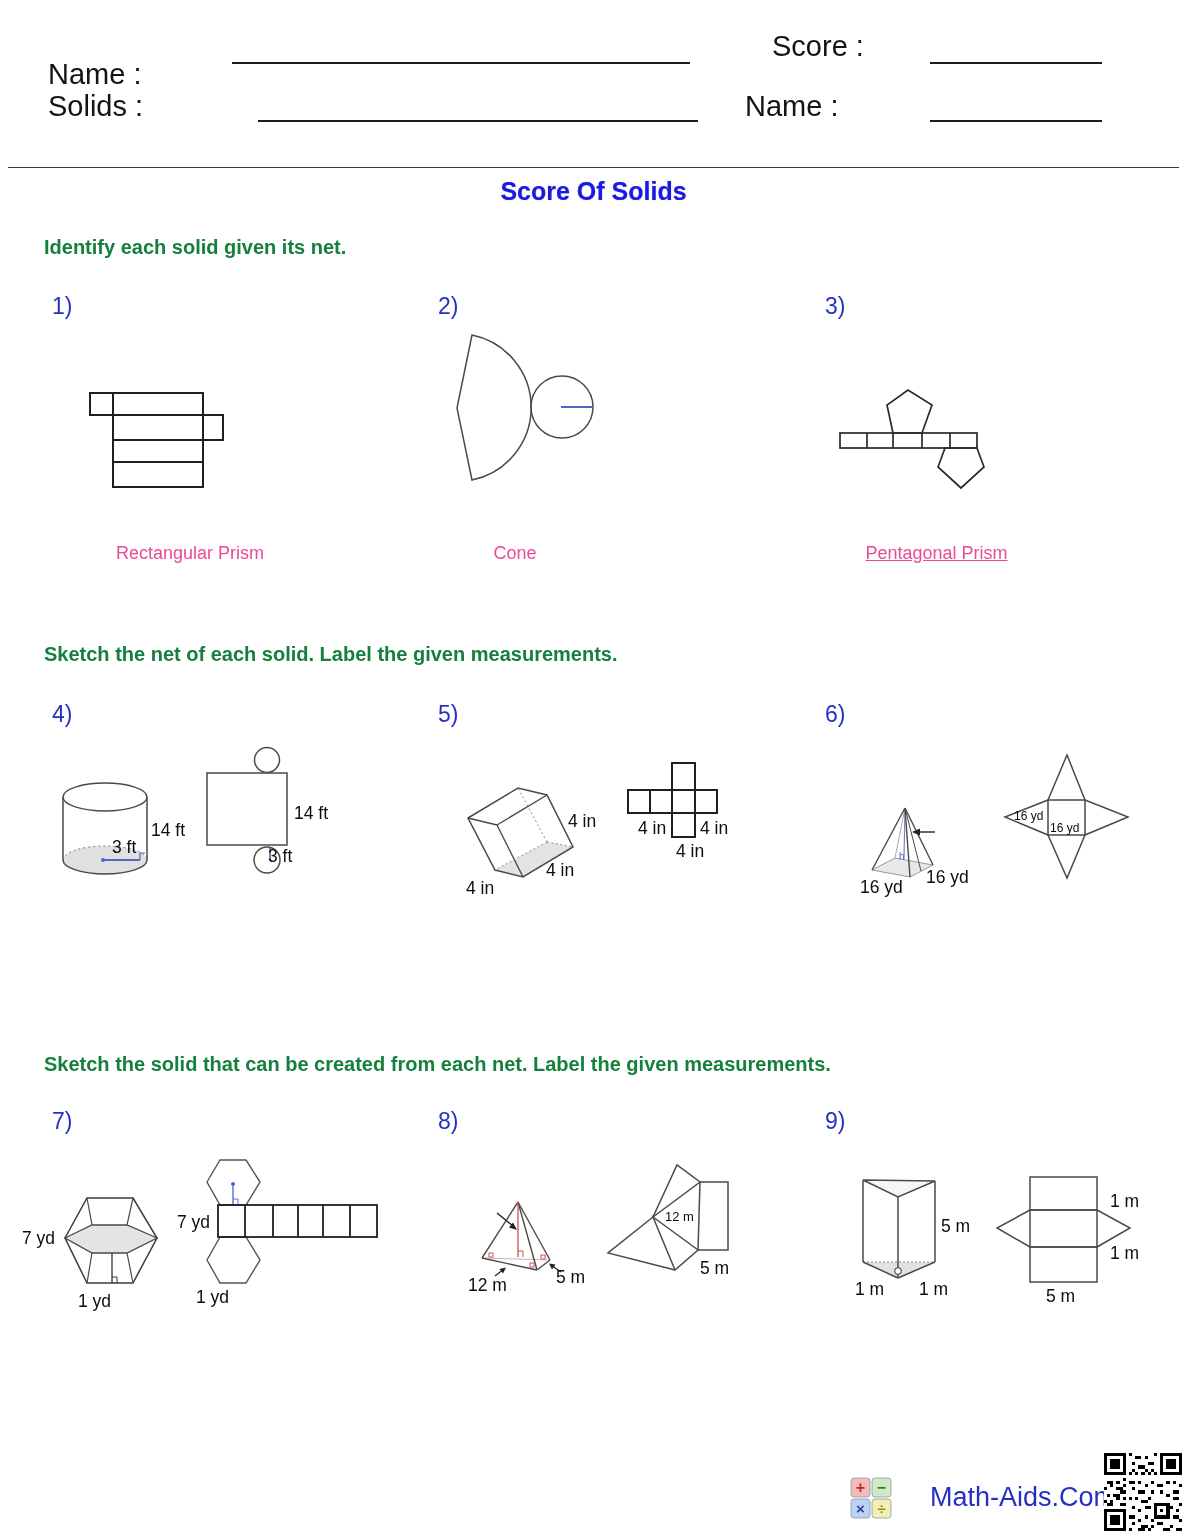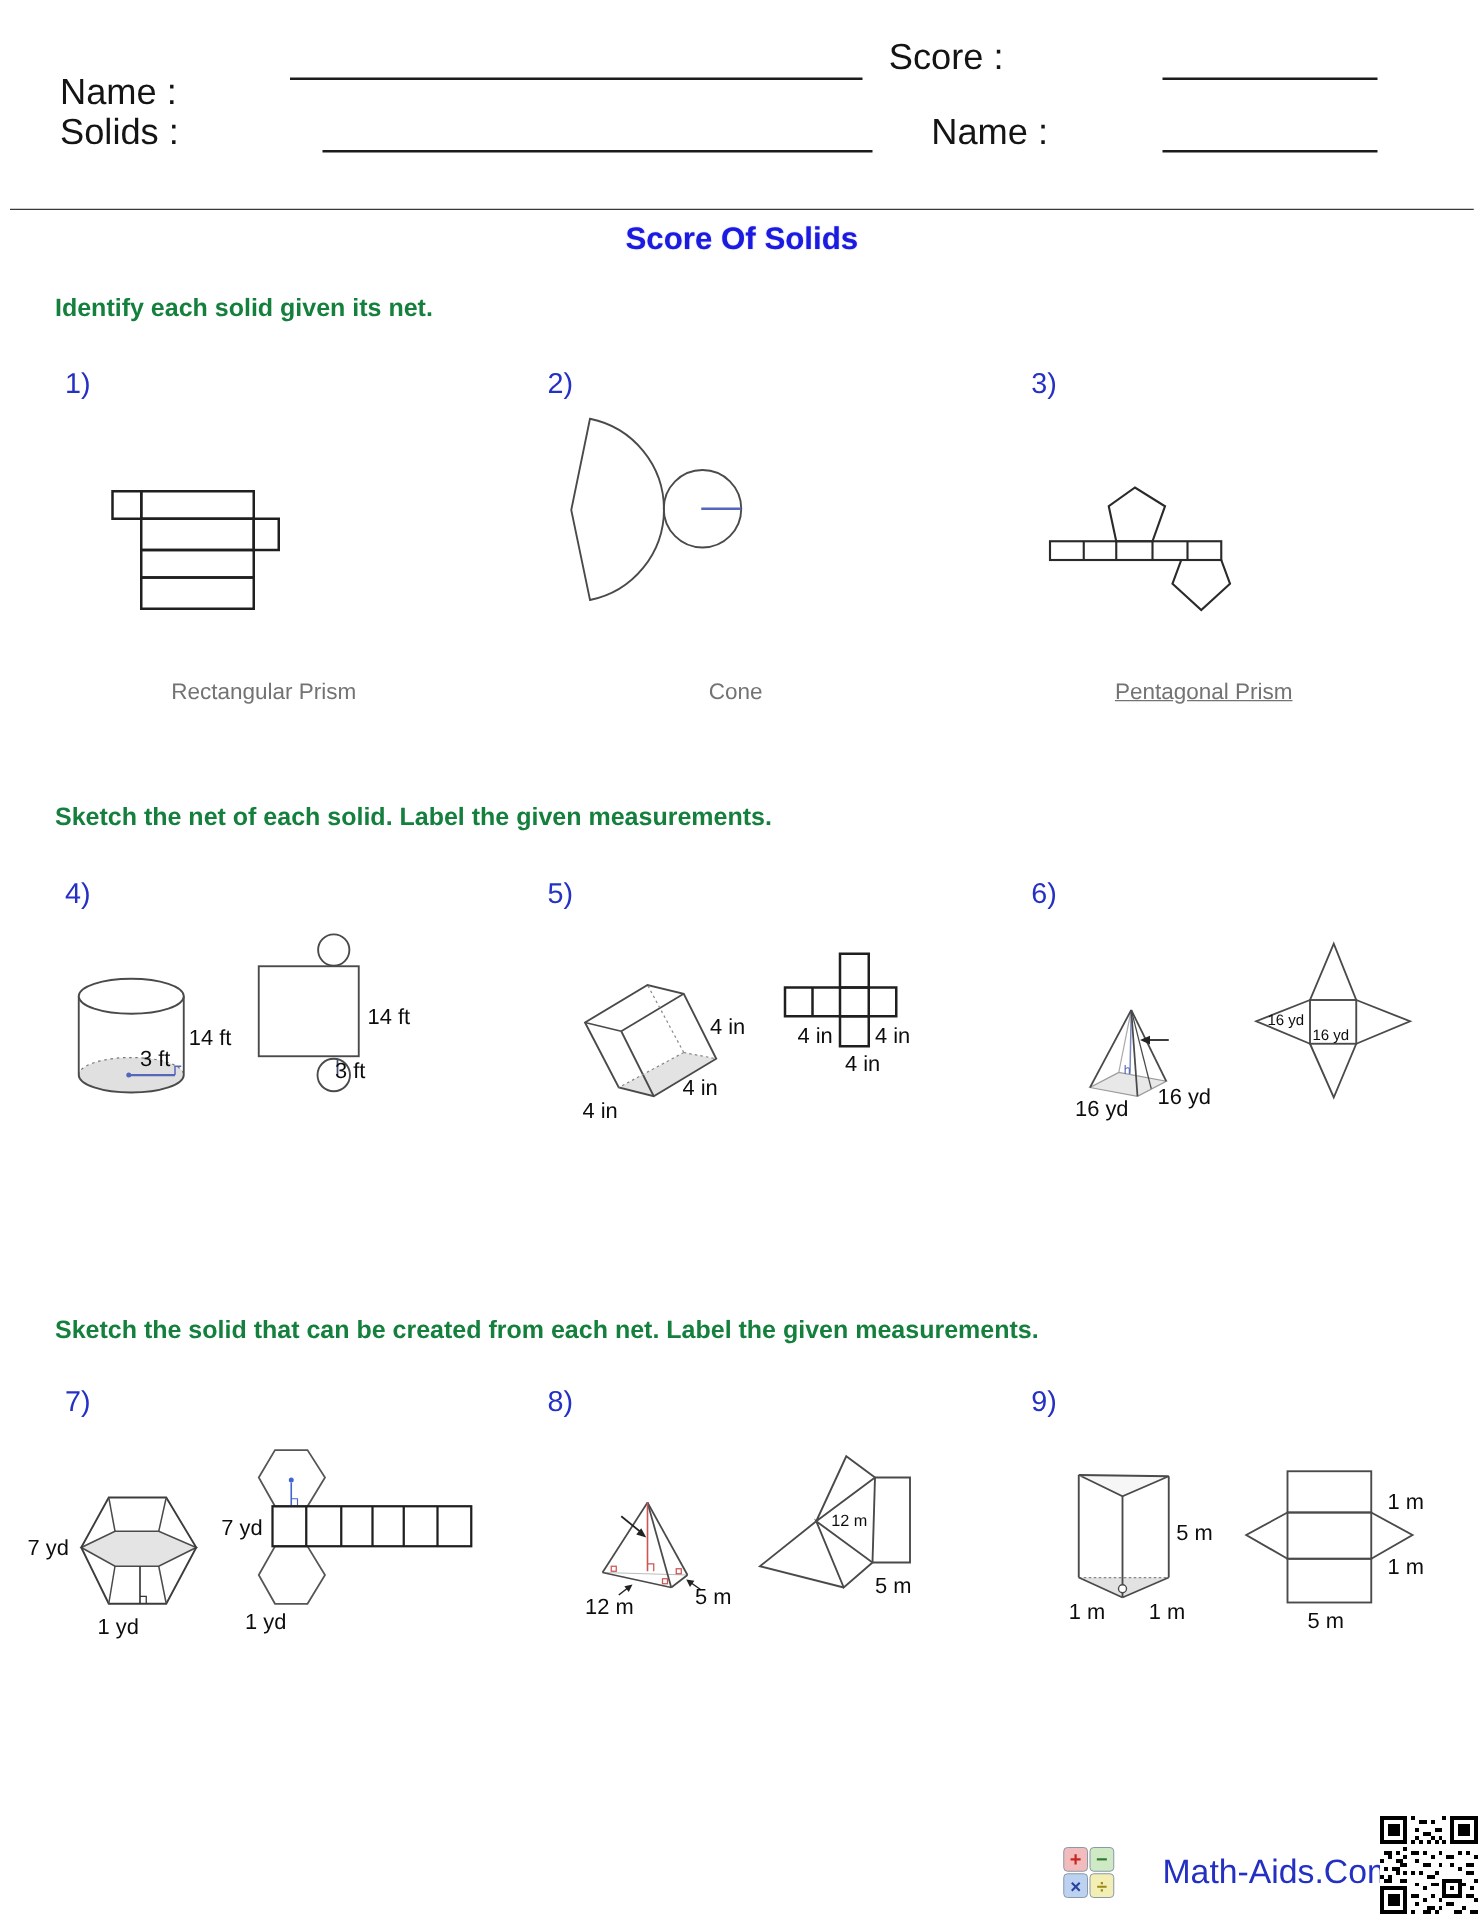--- a/index.html
+++ b/index.html
@@ -9,34 +9,34 @@
   }
   .hdr{position:absolute;font-size:29px;color:#141414;}
   .hline{position:absolute;height:0;border-bottom:2px solid #1c1c1c;}
   .divider{position:absolute;height:0;border-bottom:1.5px solid #3a3a3a;}
   .title{
     position:absolute;left:0;top:177px;width:1187px;text-align:center;
     font-size:25px;font-weight:bold;color:#1a1ae0;text-shadow:0 0 1px #8a8af0;
   }
   .instr{position:absolute;font-size:20px;font-weight:bold;color:#15803d;}
   .num{position:absolute;font-size:23px;color:#2531c4;}
-  .ans{position:absolute;font-size:18px;color:#737373;text-align:right;}
+  .ans{position:absolute;font-size:18px;color:#ec4899;text-align:center;}
   .lbl{position:absolute;font-size:17.5px;color:#0d0d0d;white-space:nowrap;}
   .lbl-sm{font-size:13px;}
   .lbl-xs{font-size:12px;}
   .lbl-h{font-size:10px;color:#5566bb;}
   .brand{position:absolute;font-size:27px;color:#2330c2;}
   svg{position:absolute;overflow:visible;}
 </style>
 </head>
 <body>
 
 <div class="hdr" style="left:48px;top:30px;margin-top:28px;">Name :</div>
 <div class="hline" style="left:232px;top:62px;width:458px;"></div>
-<div class="hdr" style="left:711px;top:30px;">Score :</div>
+<div class="hdr" style="left:772px;top:30px;">Score :</div>
 <div class="hline" style="left:930px;top:62px;width:172px;"></div>
 <div class="hdr" style="left:48px;top:90px;">Solids :</div>
 <div class="hline" style="left:258px;top:120px;width:440px;"></div>
 <div class="hdr" style="left:745px;top:90px;">Name :</div>
 <div class="hline" style="left:930px;top:120px;width:172px;"></div>
 <div class="divider" style="left:8px;top:167px;width:1171px;"></div>
 <div class="title">Score Of Solids</div>
 
 <div class="instr" style="left:44px;top:236px;">Identify each solid given its net.</div>
 <div class="num" style="left:52px;top:293px;">1)</div>

